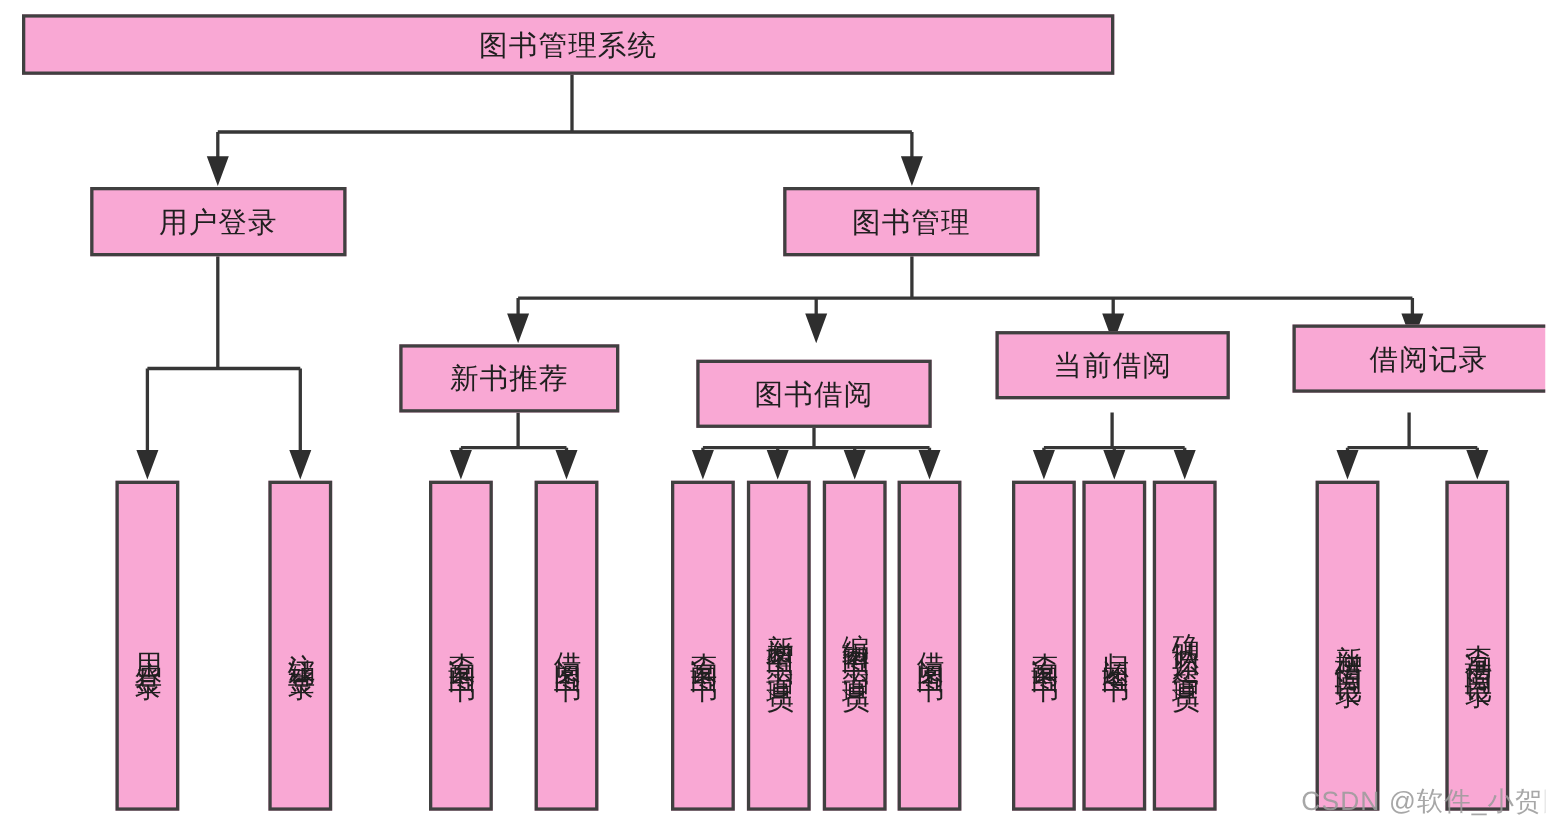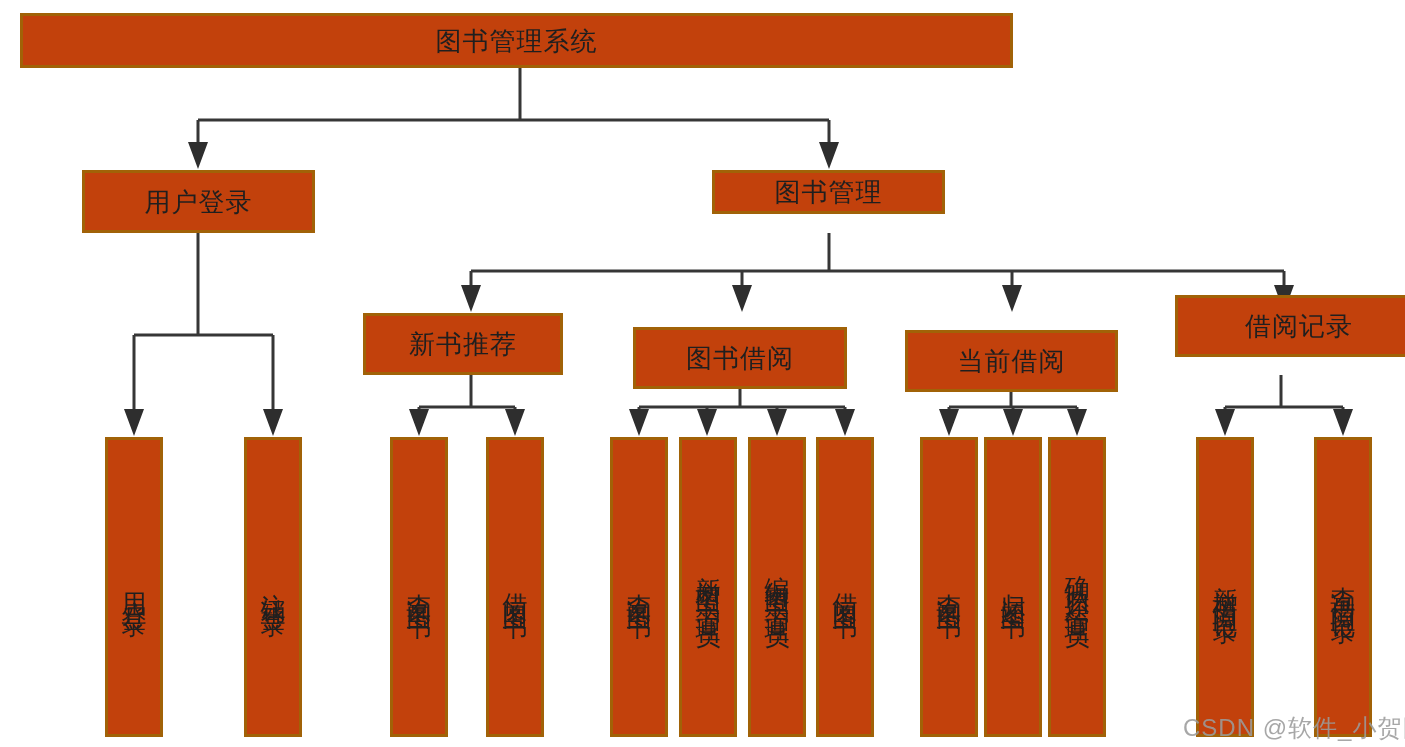--- a/index.html
+++ b/index.html
@@ -18,22 +18,22 @@
   .connector-layer {
     position: absolute;
     left: 0;
     top: 0;
     width: 1405px;
     height: 747px;
   }
   .node {
     position: absolute;
     box-sizing: border-box;
-    border: 3px solid #a16207;
-    background: #c2410c;
+    border: 3px solid #404040;
+    background: #f9a8d4;
     display: flex;
     align-items: center;
     justify-content: center;
   }
   .lbl {
     color: #1f1f1f;
     font-size: 26px;
     letter-spacing: 1px;
     white-space: nowrap;
     line-height: 1;
@@ -99,31 +99,31 @@
     </g>
   </svg>
 
   <div class="node" style="left:20px;top:13px;width:993px;height:55px">
     <span class="lbl">图书管理系统</span>
   </div>
 
   <div class="node" style="left:82px;top:170px;width:233px;height:63px">
     <span class="lbl">用户登录</span>
   </div>
-  <div class="node" style="left:712px;top:170px;width:233px;height:44px">
+  <div class="node" style="left:712px;top:170px;width:233px;height:63px">
     <span class="lbl">图书管理</span>
   </div>
 
   <div class="node" style="left:363px;top:313px;width:200px;height:62px">
     <span class="lbl">新书推荐</span>
   </div>
   <div class="node" style="left:633px;top:327px;width:214px;height:62px">
     <span class="lbl">图书借阅</span>
   </div>
-  <div class="node" style="left:905px;top:330px;width:213px;height:62px">
+  <div class="node" style="left:905px;top:301px;width:213px;height:62px">
     <span class="lbl">当前借阅</span>
   </div>
   <div class="node" style="left:1175px;top:295px;width:248px;height:62px">
     <span class="lbl">借阅记录</span>
   </div>
 
   <div class="node" style="left:105px;top:437px;width:58px;height:300px">
     <span class="lbl v">用户登录</span>
   </div>
   <div class="node" style="left:244px;top:437px;width:58px;height:300px">

